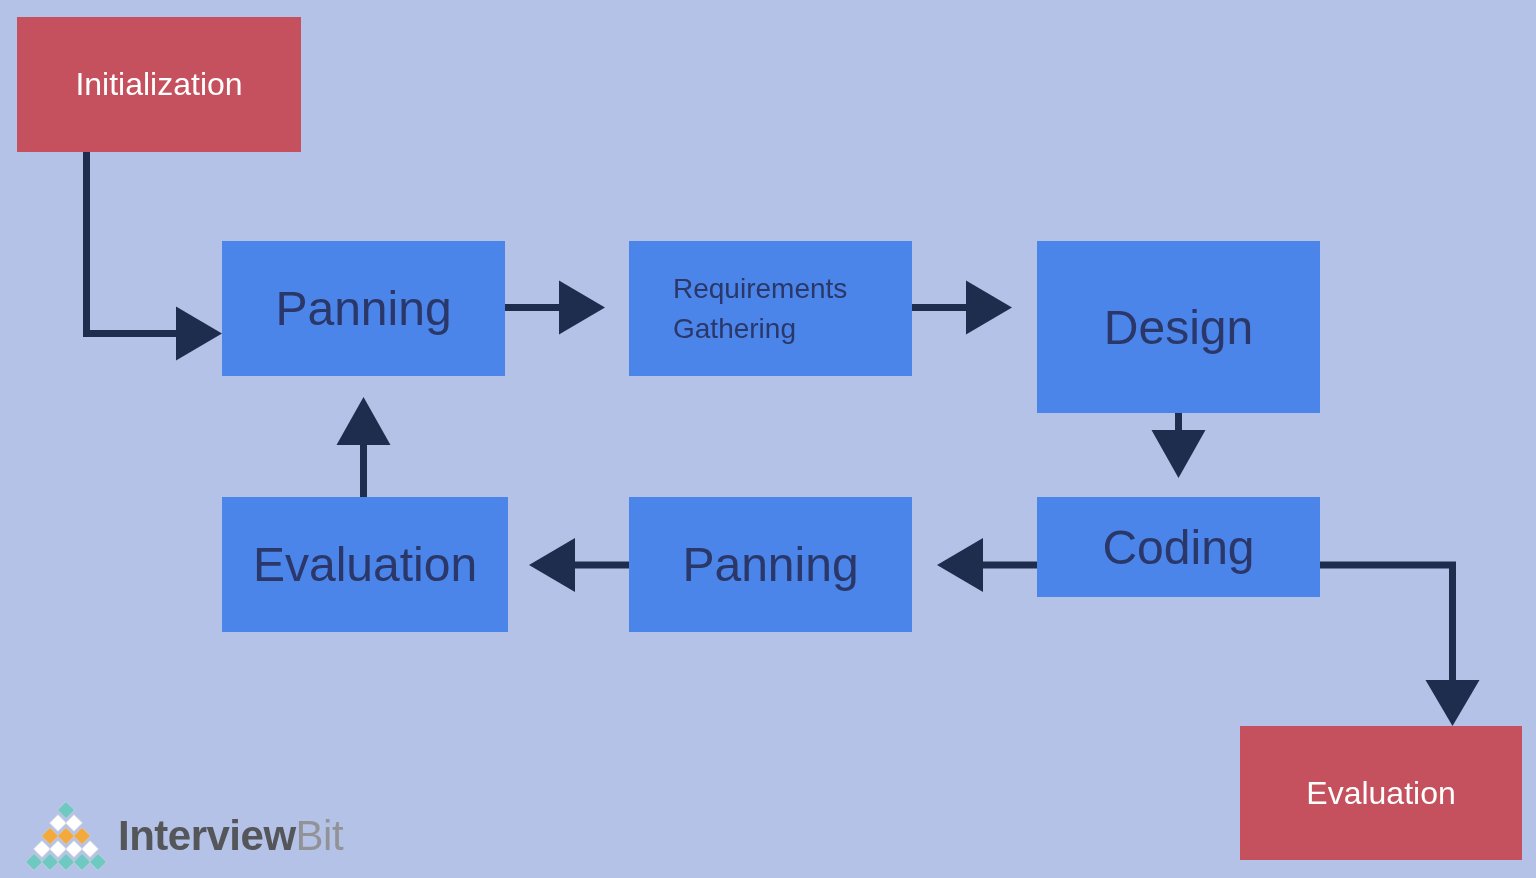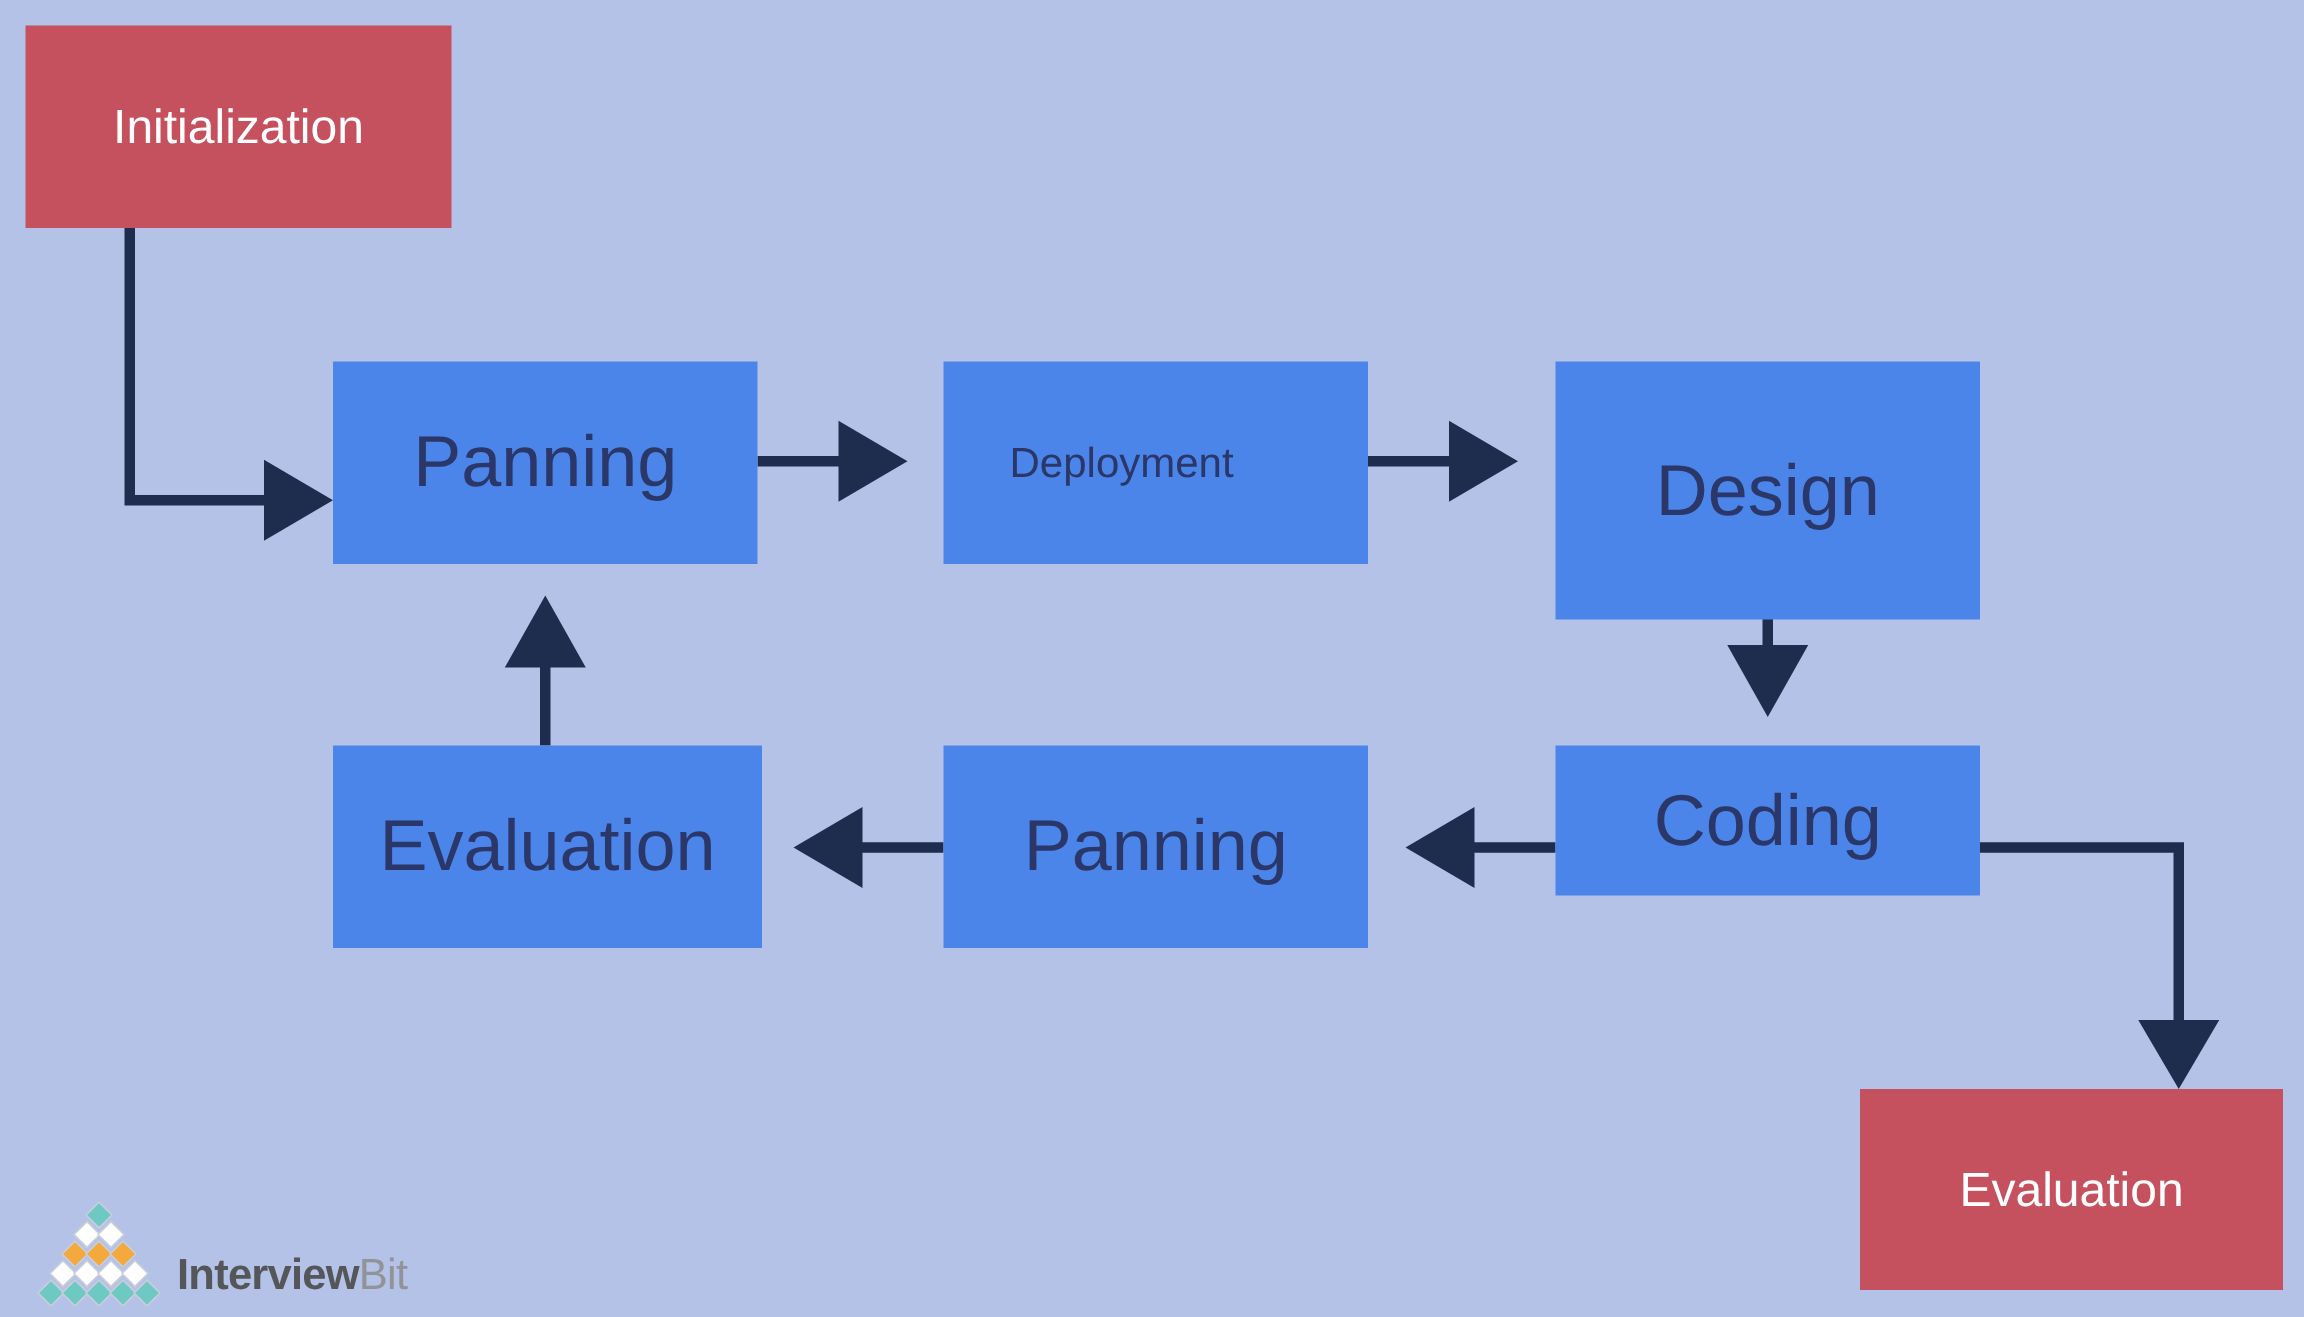--- a/index.html
+++ b/index.html
@@ -74,24 +74,24 @@
     position: absolute;
     left: 24px;
     top: 801px;
     display: flex;
     align-items: flex-end;
   }
   .logo-mark {
     display: block;
   }
   .brand {
-    font-size: 29px;
+    font-size: 42px;
     line-height: 42px;
     margin-left: 10px;
-    margin-bottom: 0;
+    margin-bottom: 14px;
     letter-spacing: -0.5px;
     white-space: nowrap;
     text-align: center;
   }
   .brand-bold {
     font-weight: bold;
     color: var(--brand_primary_text, #55565a);
   }
   .brand-light {
     font-weight: normal;
@@ -140,21 +140,22 @@
 
   <div class="node terminal n-initialization">
     <span class="node-label">Initialization</span>
   </div>
 
   <div class="node process n-panning-top">
     <span class="node-label">Panning</span>
   </div>
 
   <div class="node process req n-requirements">
-    <span class="node-label">Deployment</span>
+    <span class="node-label">Requirements</span>
+    <span class="node-label">Gathering</span>
   </div>
 
   <div class="node process n-design">
     <span class="node-label">Design</span>
   </div>
 
   <div class="node process n-evaluation">
     <span class="node-label">Evaluation</span>
   </div>
 

